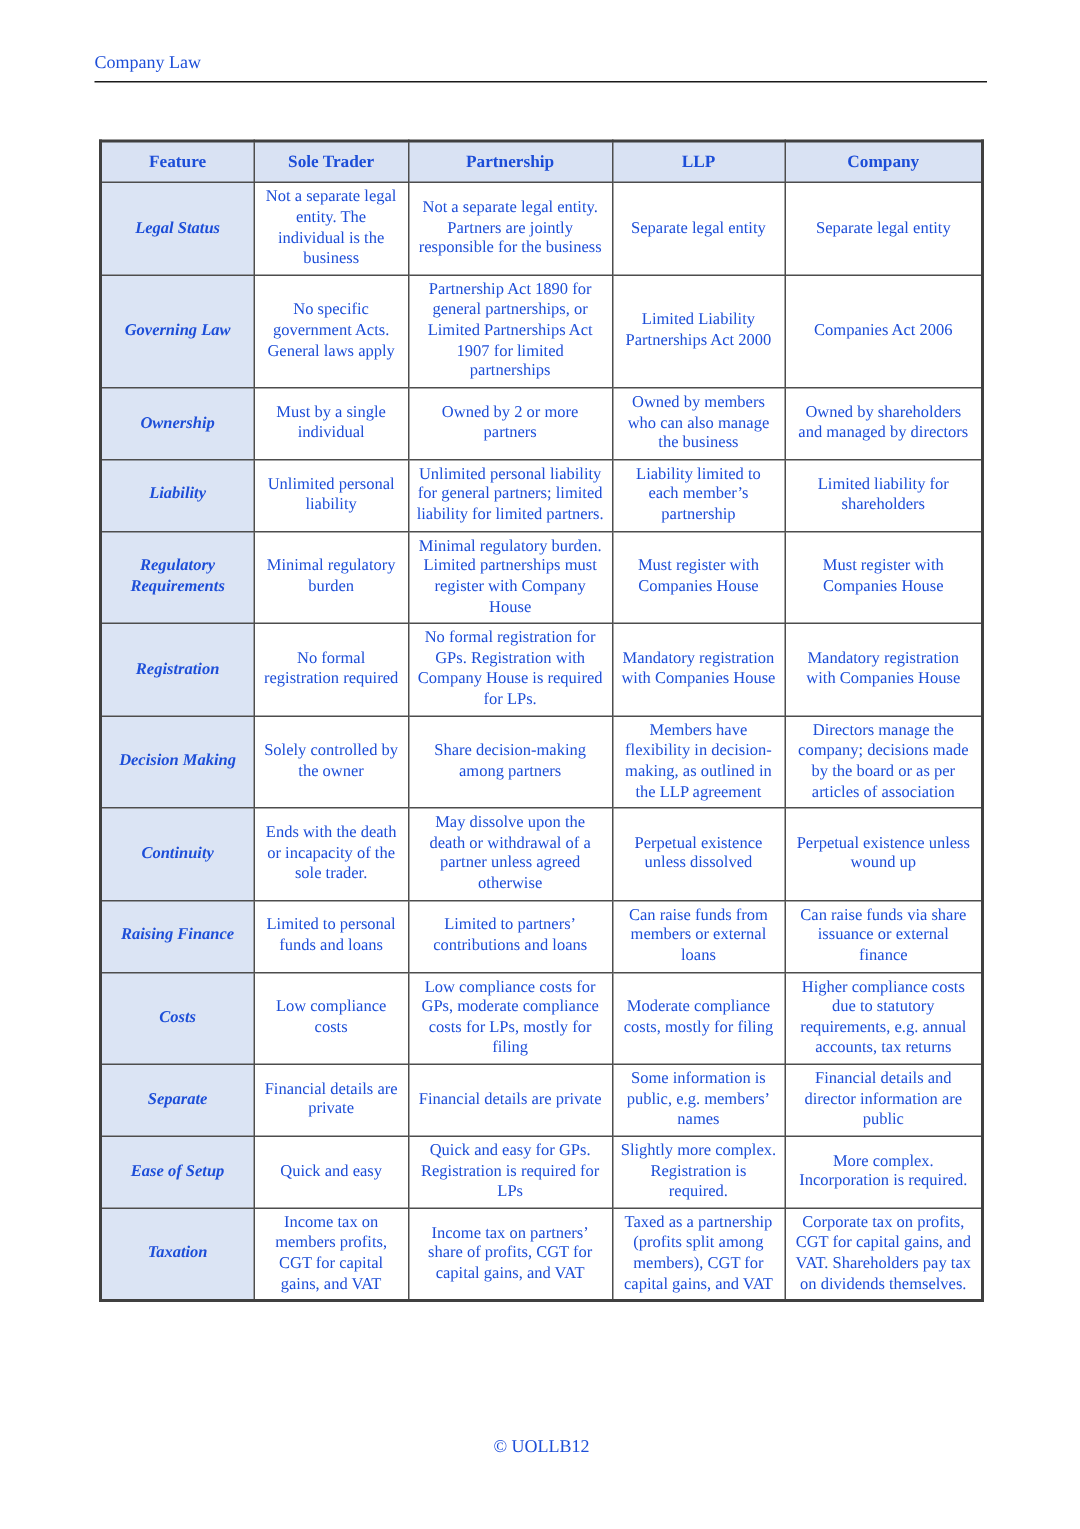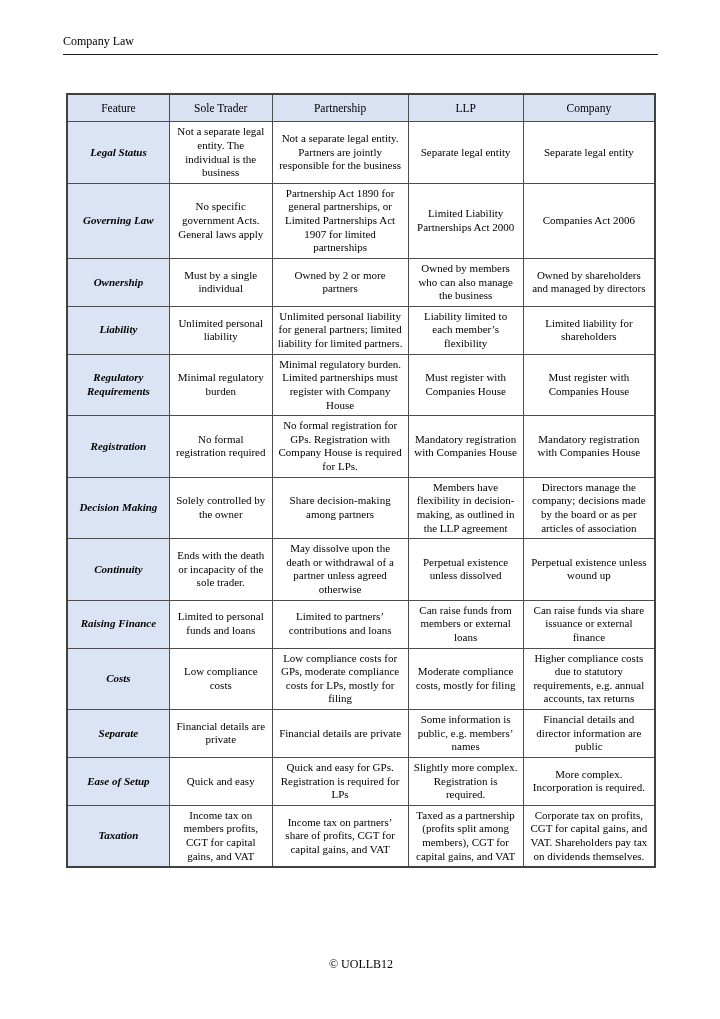--- a/index.html
+++ b/index.html
@@ -1,21 +1,21 @@
 <!DOCTYPE html>
 <html style="--header-fill: #d9e2f3; --feature-fill: #dbe4f4; --border: #404040;"><head>
 <meta charset="utf-8">
 <style>
   html,body { margin:0; padding:0; background:#ffffff; }
   .page {
     position:relative;
     width:720px; height:1019px;
     background:#ffffff;
     font-family:"Liberation Serif", serif;
-    color:#000000;
+    color:#1d4ed8;
     overflow:hidden;
   }
   .running-header {
     position:absolute; top:34px; left:63px; right:62px;
     font-size:12px;
     border-bottom:1.6px solid #1a1a1a;
     padding-bottom:5px;
   }
   .doc-title {
     position:absolute; top:67px; left:64px;
@@ -29,21 +29,21 @@
   }
   table.ownership th, table.ownership td {
     border:1px solid #4d4d4d;
     text-align:center; vertical-align:middle;
     padding:3px 5px;
     font-size:11px; line-height:1.24;
     word-wrap:break-word;
   }
   table.ownership th {
     background:var(--header-fill, #d9e2f3);
-    font-size:11.5px; font-weight:normal;
+    font-size:11.5px; font-weight:bold;
     padding:6px 8px;
   }
   table.ownership td.feature {
     background:var(--feature-fill, #dbe4f4);
     font-weight:bold;
     font-style:italic;
   }
   .footer {
     position:absolute; top:957px; left:64px; right:62px;
     display:flex; justify-content:center;
@@ -97,21 +97,21 @@
             <td class="feature">Ownership</td>
             <td>Must by a single individual</td>
             <td>Owned by 2 or more partners</td>
             <td>Owned by members who can also manage the business</td>
             <td>Owned by shareholders and managed by directors</td>
           </tr>
           <tr>
             <td class="feature">Liability</td>
             <td>Unlimited personal liability</td>
             <td>Unlimited personal liability for general partners; limited liability for limited partners.</td>
-            <td>Liability limited to each member’s flexibility</td>
+            <td>Liability limited to each member’s partnership</td>
             <td>Limited liability for shareholders</td>
           </tr>
           <tr>
             <td class="feature">Regulatory Requirements</td>
             <td>Minimal regulatory burden</td>
             <td>Minimal regulatory burden. Limited partnerships must register with Company House</td>
             <td>Must register with Companies House</td>
             <td>Must register with Companies House</td>
           </tr>
           <tr>

